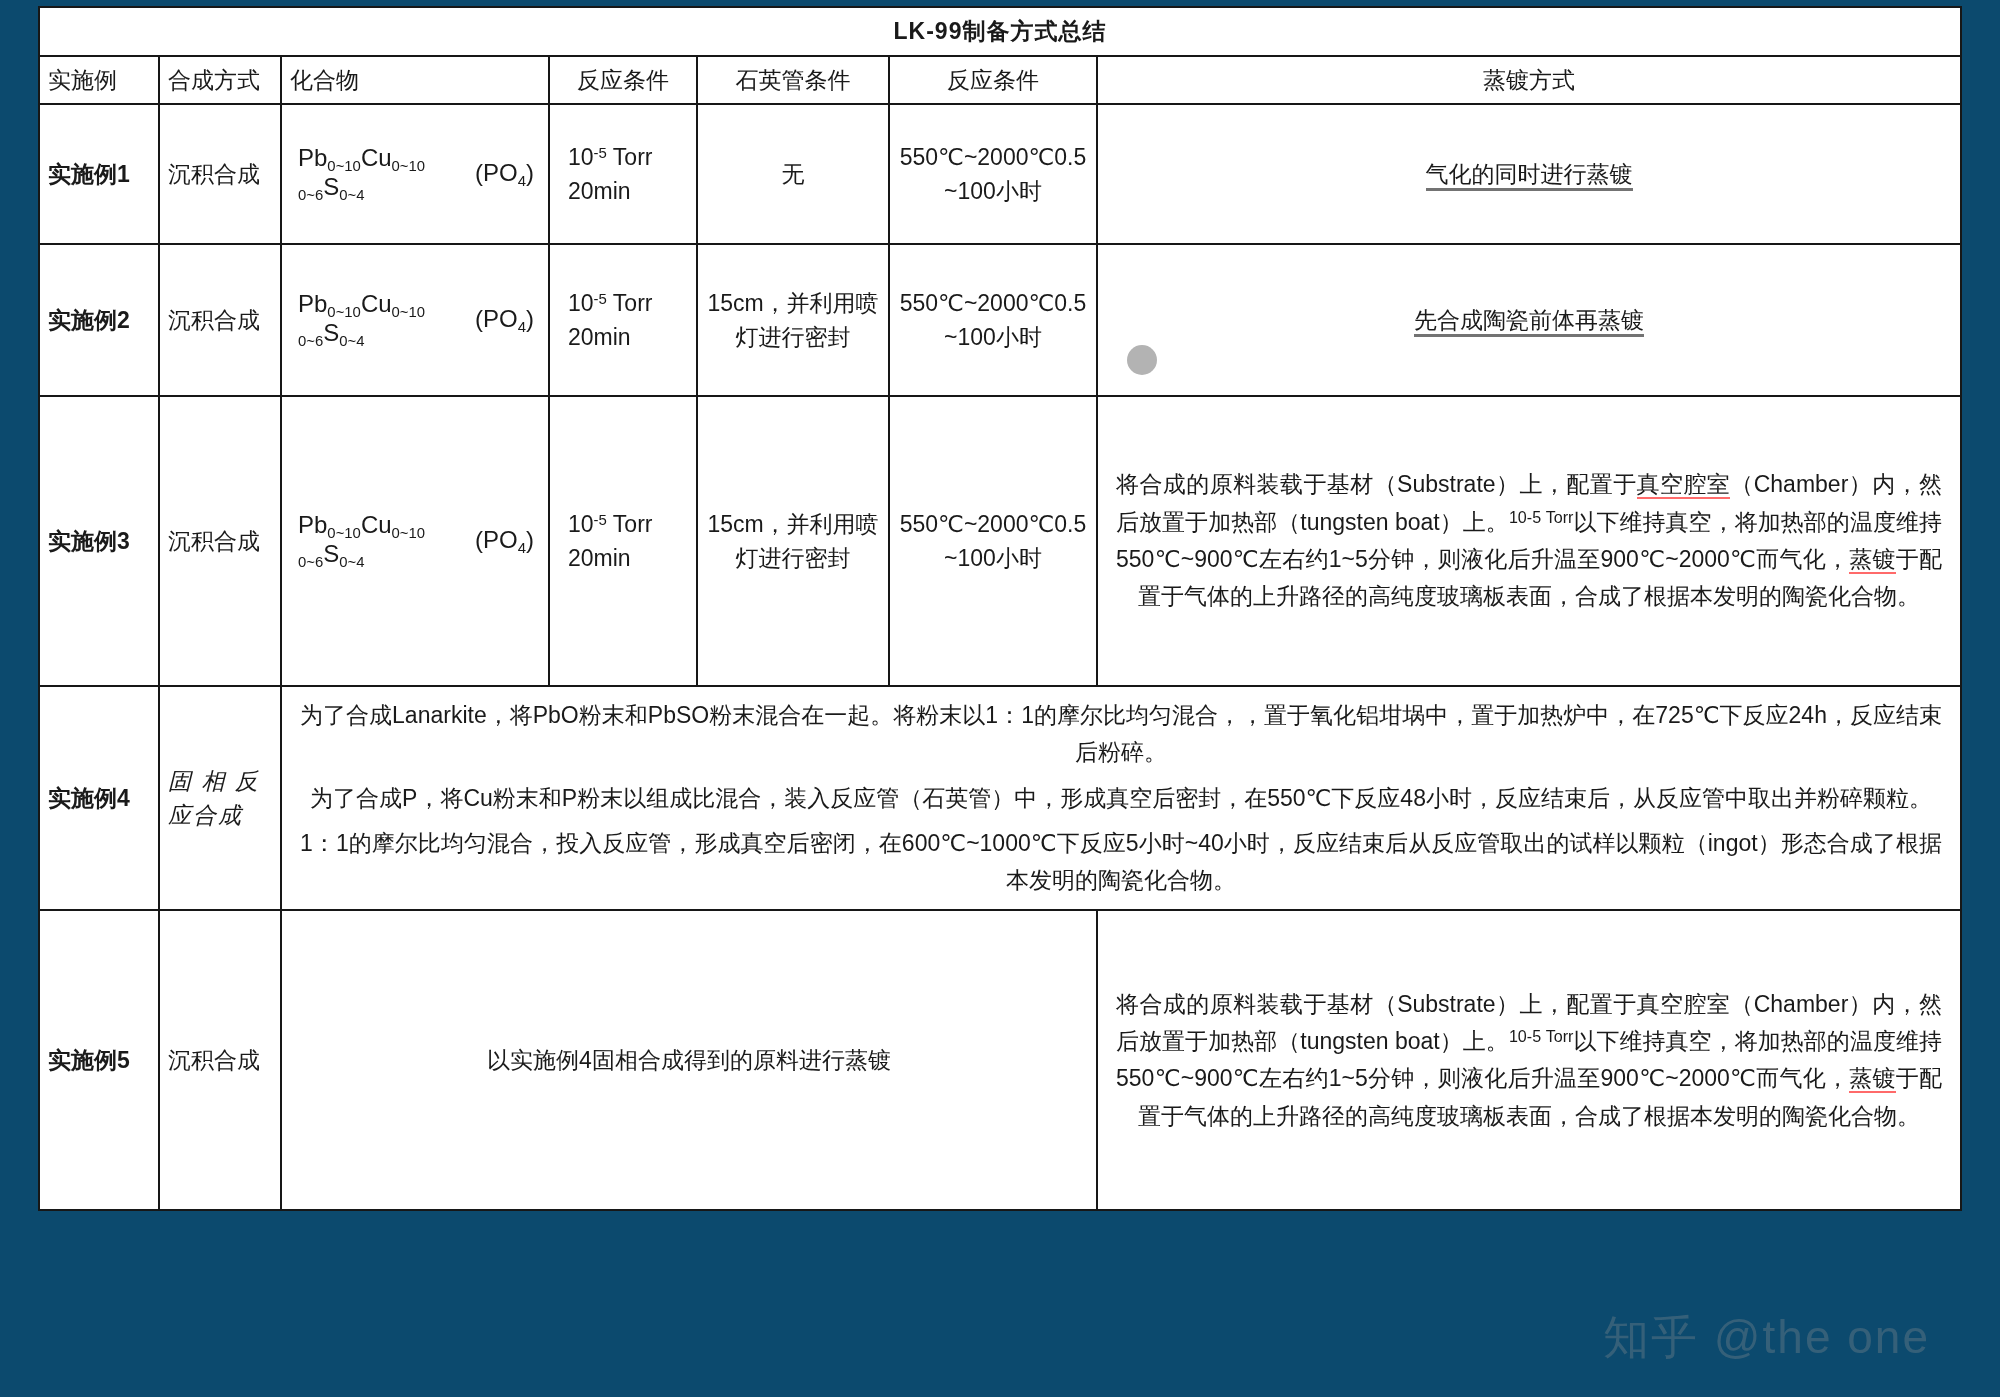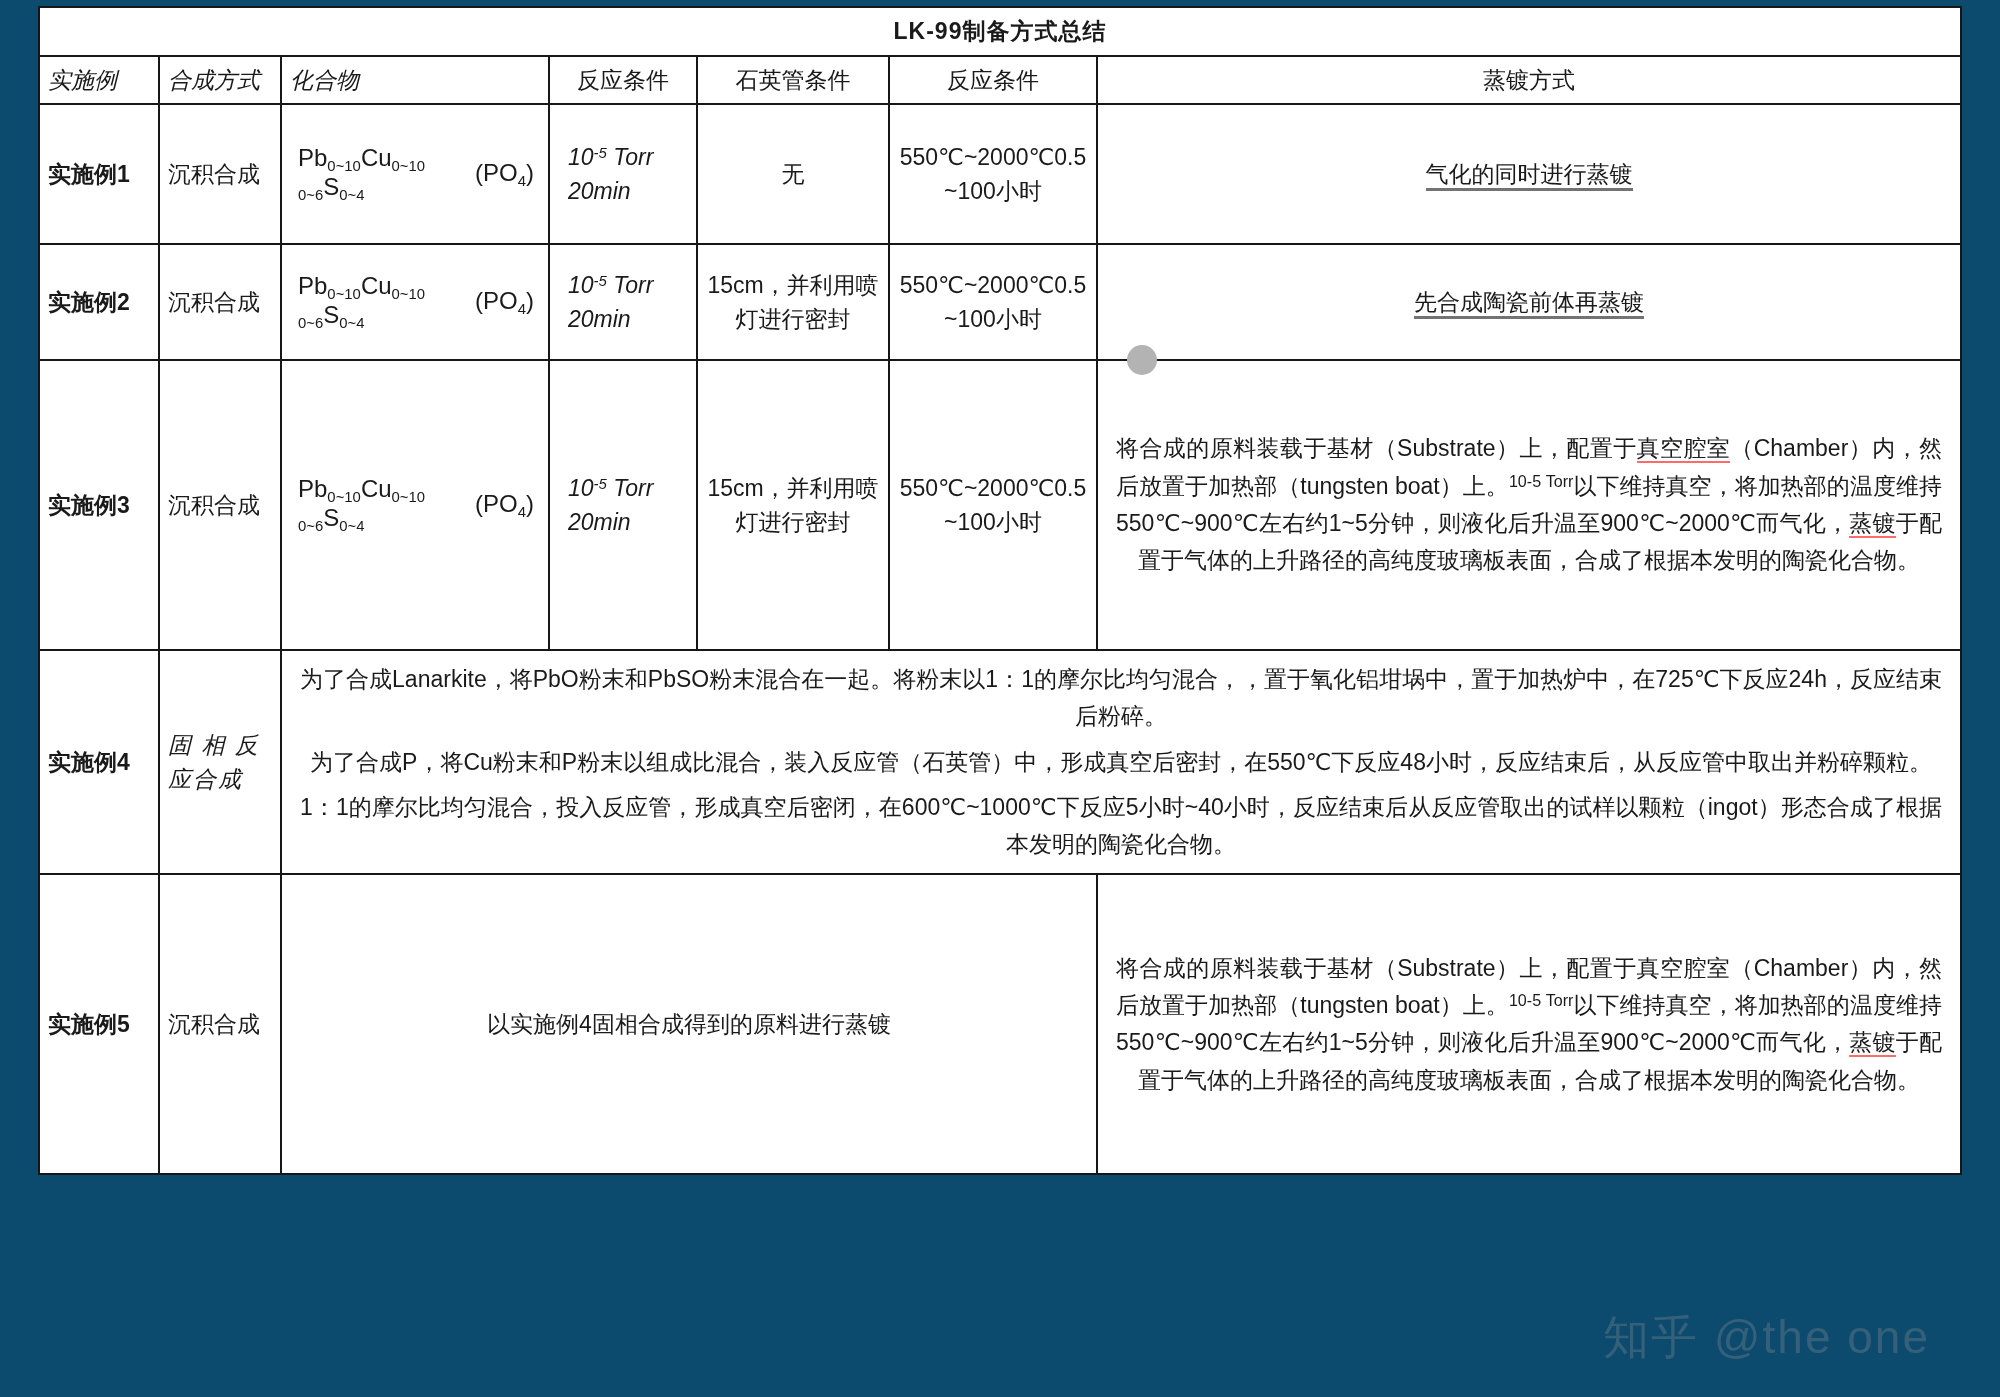--- a/index.html
+++ b/index.html
@@ -3,21 +3,21 @@
 <meta charset="utf-8">
 <style>
   html,body{margin:0;padding:0;background:#fff;}
   body{width:2000px;height:1397px;font-family:"Liberation Sans","DejaVu Sans",sans-serif;color:#1a1a1a;-webkit-font-smoothing:antialiased;}
   #sheet{position:relative;width:2000px;height:1397px;background:#0c4a6e;overflow:hidden;}
   table.doc{border-collapse:collapse;table-layout:fixed;margin:6px 0 0 38px;width:1922px;background:#fff;}
   table.doc td{border:2px solid #171717;vertical-align:middle;padding:6px 8px;font-size:23px;line-height:1.5;}
   .title-cell{border:2px solid #171717;text-align:center;font-size:34px;font-weight:bold;letter-spacing:1px;padding:10px 0 12px 0;}
   .hdr td{font-size:23px;padding:10px 14px;font-weight:400;}
   .hdr .c-center{text-align:center;}
-  .c-left{text-align:left;font-style:italic;}
+  .c-left{text-align:left;}
   .c-center{text-align:center;}
   .exno{font-weight:bold;font-size:24px;text-align:left;padding-left:12px;}
   .syn{font-size:23px;text-align:left;padding-left:12px;}
   .syn.wide{letter-spacing:2px;font-style:italic;}
   .compound{position:relative;height:100%;}
   .formula{font-size:24px;line-height:1.15;display:inline-block;padding-left:8px;}
   .formula sub{font-size:0.62em;vertical-align:-0.32em;letter-spacing:0;}
   .po4{position:absolute;right:6px;top:50%;transform:translateY(-50%);font-size:24px;}
   .po4 sub{font-size:0.62em;vertical-align:-0.32em;}
   .f-line2{display:block;margin-top:-2px;}
@@ -79,21 +79,21 @@
       <td class="c-center">无</td>
       <td class="c-center">
         <div>550℃~2000℃0.5</div>
         <div>~100小时</div>
       </td>
       <td class="c-center">
         <span class="u-red">气化的同时进行蒸镀</span>
       </td>
     </tr>
 
-    <tr style="height:116px">
+    <tr style="height:152px">
       <td class="exno">实施例2</td>
       <td class="syn">沉积合成</td>
       <td>
         <div class="compound">
           <span class="formula">
             <span>Pb</span><sub>0~10</sub><span>Cu</span><sub>0~10</sub>
             <span class="f-line2"><sub>0~6</sub><span>S</span><sub>0~4</sub></span>
           </span>
           <span class="po4"><span>(PO</span><sub>4</sub><span>)</span></span>
         </div>

